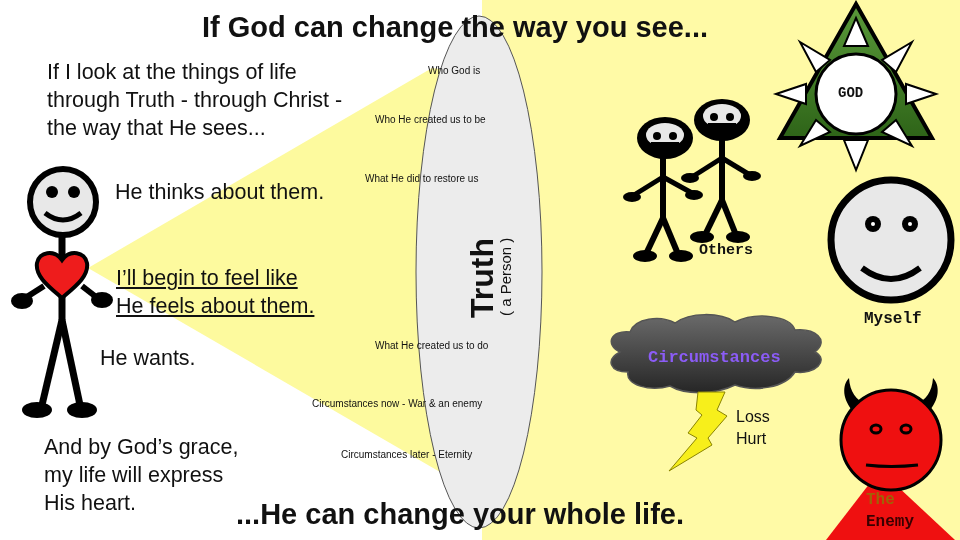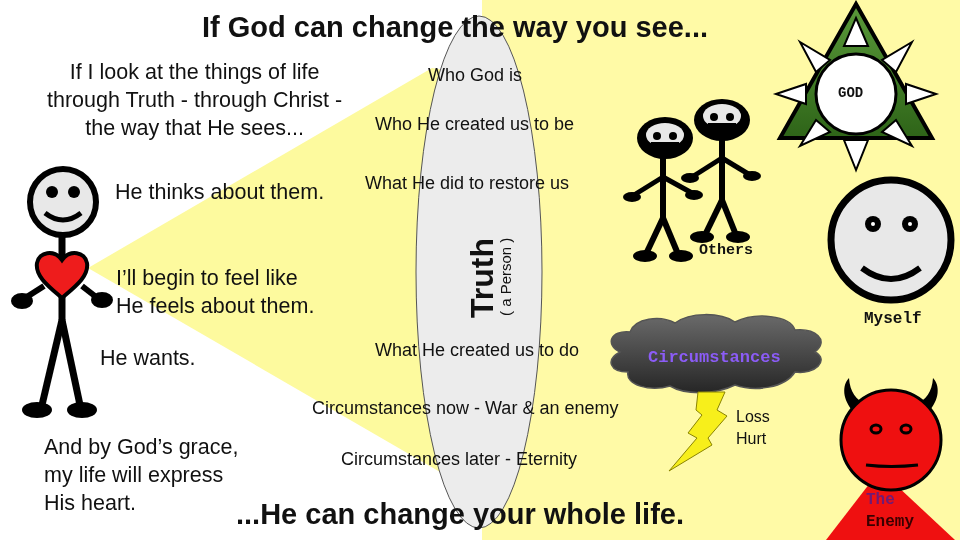--- a/index.html
+++ b/index.html
@@ -2,21 +2,21 @@
 <html><head>
 <meta charset="utf-8">
 <style>
   html, body { margin: 0; padding: 0; }
   body { width: 960px; height: 540px; position: relative; overflow: hidden; background: #ffffff; font-family: "Liberation Sans", sans-serif; color: #111; }
   .bg-right { position: absolute; left: 482px; top: 0; width: 478px; height: 540px; background: #fffaa6; }
   svg.art { position: absolute; left: 0; top: 0; width: 960px; height: 540px; }
   .t { position: absolute; white-space: nowrap; line-height: 1.12; }
   .title { font-weight: bold; font-size: 29px; color: #111; }
   .left-text { font-size: 21.5px; line-height: 28px; }
-  .oval-text { font-size: 18px; }
+  .oval-text { font-size: 10px; }
   .label-bold { font-weight: bold; font-family: Liberation Mono, monospace; }
   .vertical { position: absolute; transform-origin: 0 0; transform: rotate(-90deg); white-space: nowrap; }
 </style>
 </head>
 <body>
 
 <div class="bg-right"></div>
 
 <svg class="art" viewBox="0 0 960 540">
   <defs>
@@ -119,29 +119,29 @@
     <circle cx="891" cy="440" r="50" fill="#ef1010" stroke="#000" stroke-width="3"></circle>
     <ellipse cx="876" cy="429" rx="5" ry="4" fill="none" stroke="#000" stroke-width="3"></ellipse>
     <ellipse cx="906" cy="429" rx="5" ry="4" fill="none" stroke="#000" stroke-width="3"></ellipse>
     <path d="M866,465 Q891,468 918,465" fill="none" stroke="#000" stroke-width="3"></path>
   </g>
 </svg>
 
 <div class="t title" style="left:202px; top:11px;">If God can change the way you see...</div>
 <div class="t title" style="left:236px; top:498px;">...He can change your whole life.</div>
 
-<div class="t left-text" style="left:47px; top:58px;text-align:center;">
+<div class="t left-text" style="left:47px; top:58px;">
   <div>If I look at the things of life</div>
   <div>through Truth - through Christ -</div>
   <div>the way that He sees...</div>
 </div>
 <div class="t left-text" style="left:115px; top:178px;">
   <div>He thinks about them.</div>
 </div>
-<div class="t left-text" style="left:116px; top:264px;">
+<div class="t left-text" style="left:116px; top:264px;text-decoration:underline;">
   <div>I’ll begin to feel  like</div>
   <div>He feels about them.</div>
 </div>
 <div class="t left-text" style="left:100px; top:344px;">
   <div>He wants.</div>
 </div>
 <div class="t left-text" style="left:44px; top:433px;">
   <div>And by God’s grace,</div>
   <div>my life will express</div>
   <div>His heart.</div>
@@ -156,14 +156,14 @@
 
 <div class="vertical" style="left:464px; top:318px; font-weight:bold; font-size:32px;">Truth</div>
 <div class="vertical" style="left:497px; top:316px; font-size:15px;">( a Person )</div>
 
 <div class="t label-bold" style="left:838px; top:86px; font-size:14px;">GOD</div>
 <div class="t label-bold" style="left:699px; top:243px; font-size:15px;text-align:right;">Others</div>
 <div class="t label-bold" style="left:864px; top:311px; font-size:16px;">Myself</div>
 <div class="t label-bold" style="left:648px; top:348px; font-size:17px; color:#8b5cf6;">Circumstances</div>
 <div class="t" style="left:736px; top:408px; font-size:16px;">Loss</div>
 <div class="t" style="left:736px; top:430px; font-size:16px;">Hurt</div>
-<div class="t label-bold" style="left:866px; top:492px; font-size:16px; color:#701a75;">The</div>
+<div class="t label-bold" style="left:866px; top:492px; font-size:16px; color:#a16207;">The</div>
 <div class="t label-bold" style="left:866px; top:514px; font-size:16px; color:#3a0000;">Enemy</div>
 
 </body></html>

